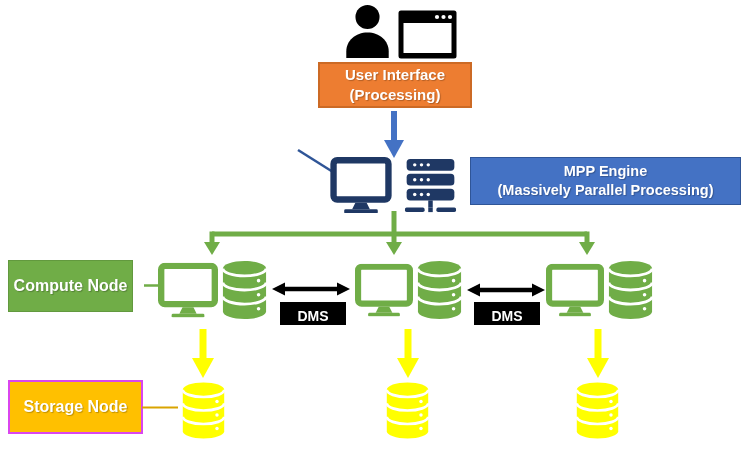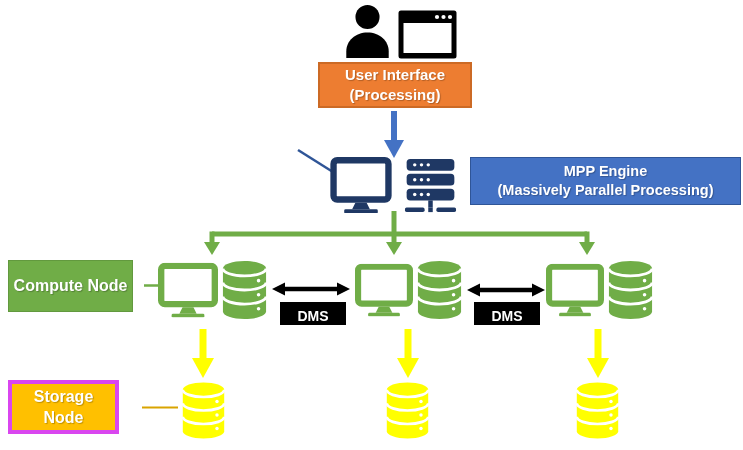--- a/index.html
+++ b/index.html
@@ -10,21 +10,21 @@
   .abs{position:absolute;}
   .box{
     position:absolute;display:flex;flex-direction:column;align-items:center;justify-content:center;
     color:#ffffff;font-weight:700;text-align:center;box-sizing:border-box;
     text-shadow:1px 1px 1px rgba(0,0,0,0.25);line-height:1.32;
   }
   .box-ui{left:318px;top:62px;width:154px;height:46px;background:#ED7D31;border:2px solid #CC6A25;font-size:15px;}
   .box-control{left:168px;top:123px;width:130px;height:55px;background:#4472C4;border:2px solid #2F5597;font-size:16px;}
   .box-mpp{left:470px;top:157px;width:271px;height:48px;background:#4472C4;border:1px solid #2F5597;font-size:14.5px;white-space:nowrap;}
   .box-compute{left:8px;top:260px;width:125px;height:52px;background:#70AD47;border:1px solid #62993E;font-size:16px;}
-  .box-storage{left:8px;top:380px;width:111px;height:54px;background:#FFC000;border:4px solid #d946ef;font-size:16px;}
+  .box-storage{left:8px;top:380px;width:135px;height:54px;background:#FFC000;border:2px solid #d946ef;font-size:16px;text-align:right;}
   .box-dms{background:#000000;font-size:14px;width:66px;height:23px;text-shadow:none;flex-direction:row;align-items:flex-end;}
   .ic-navy{color:#1F3864;}
   .ic-green{color:#70AD47;}
   .ic-yellow{color:#FFFF00;}
   .ic-black{color:#000000;}
   svg{display:block;}
 </style>
 </head>
 <body>
 

